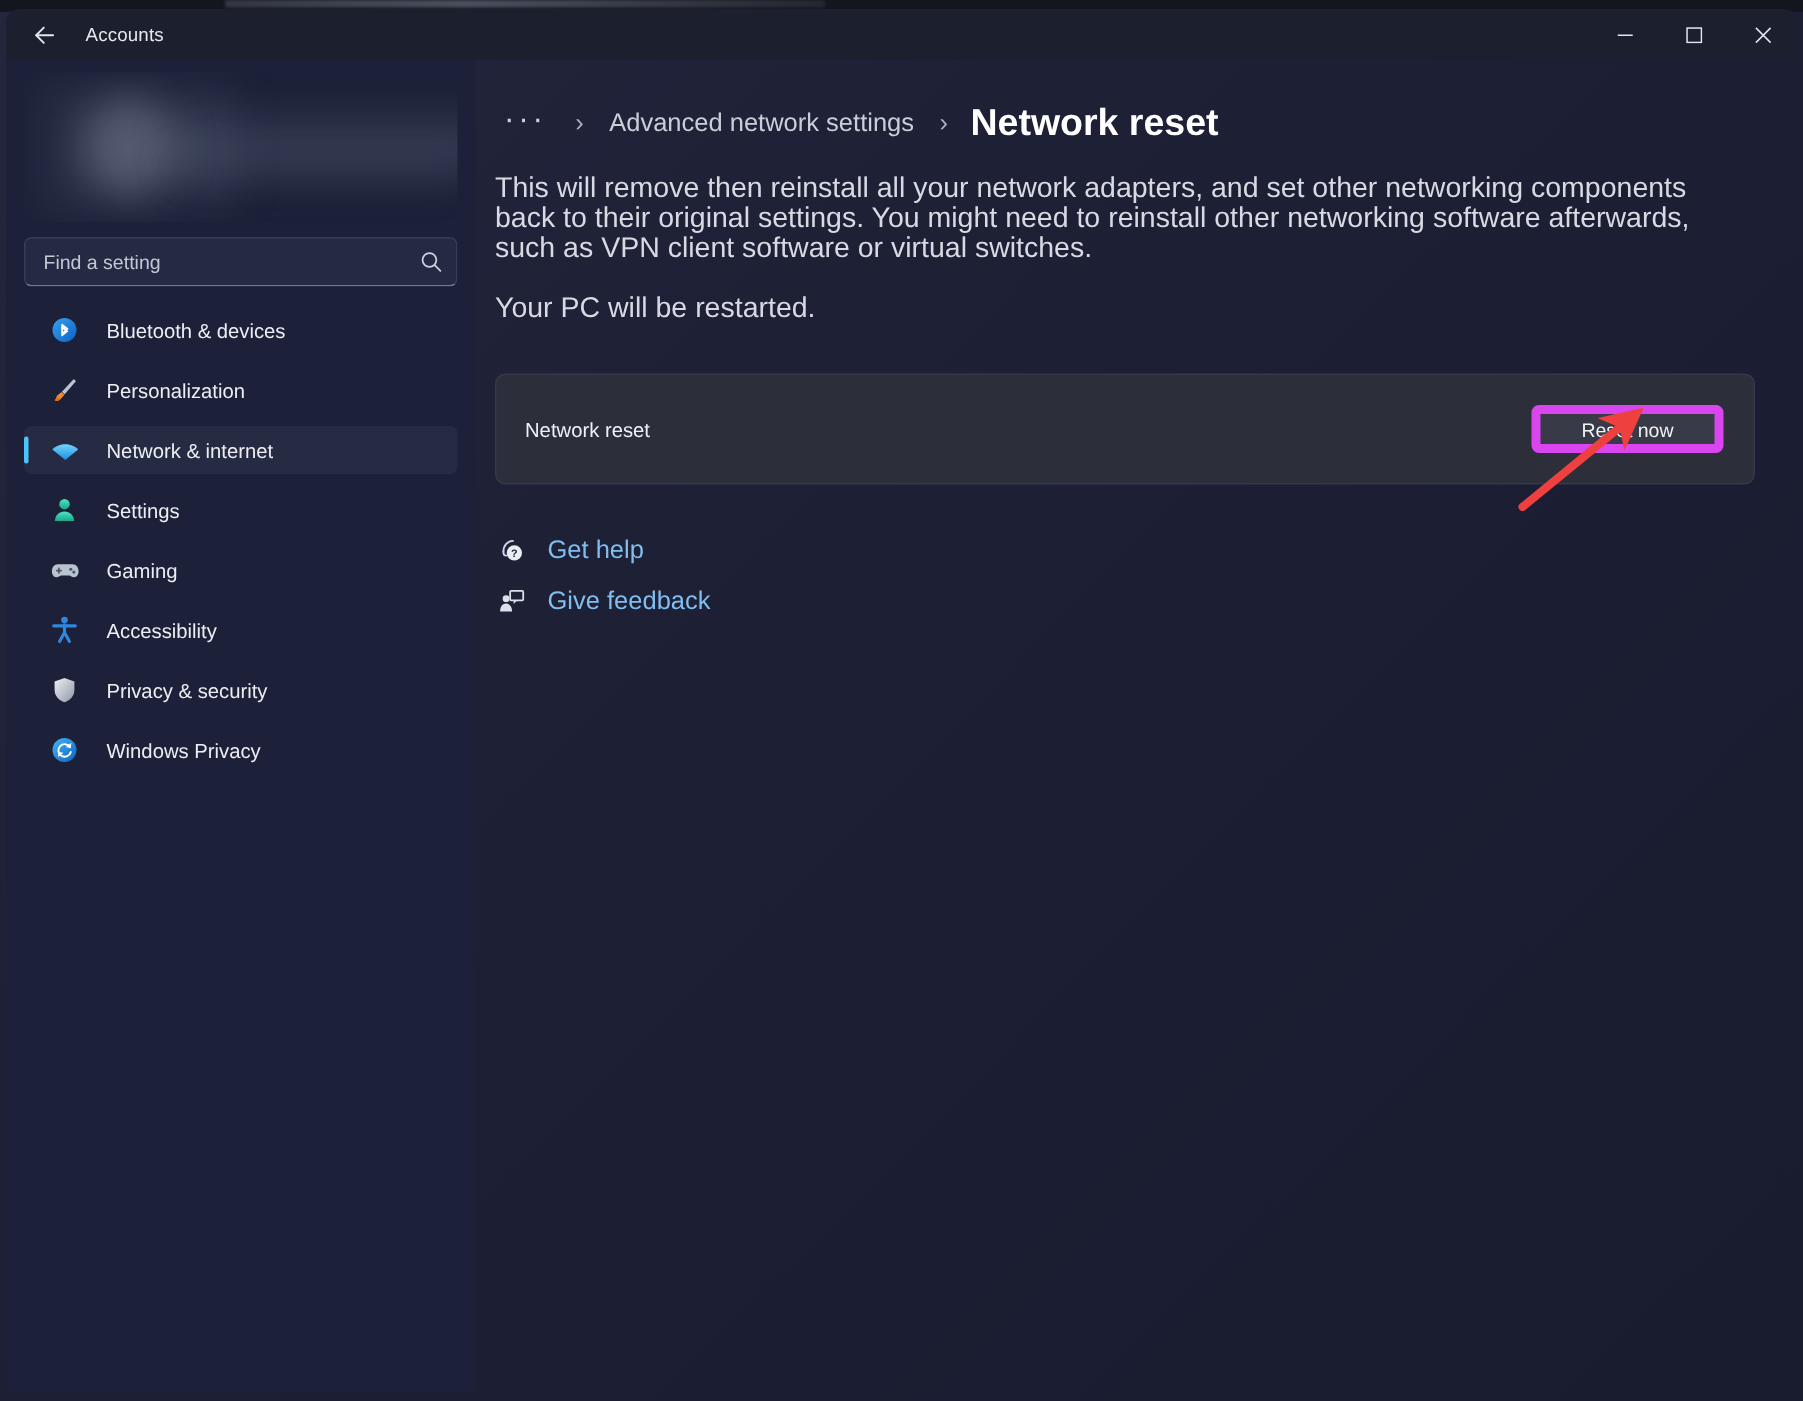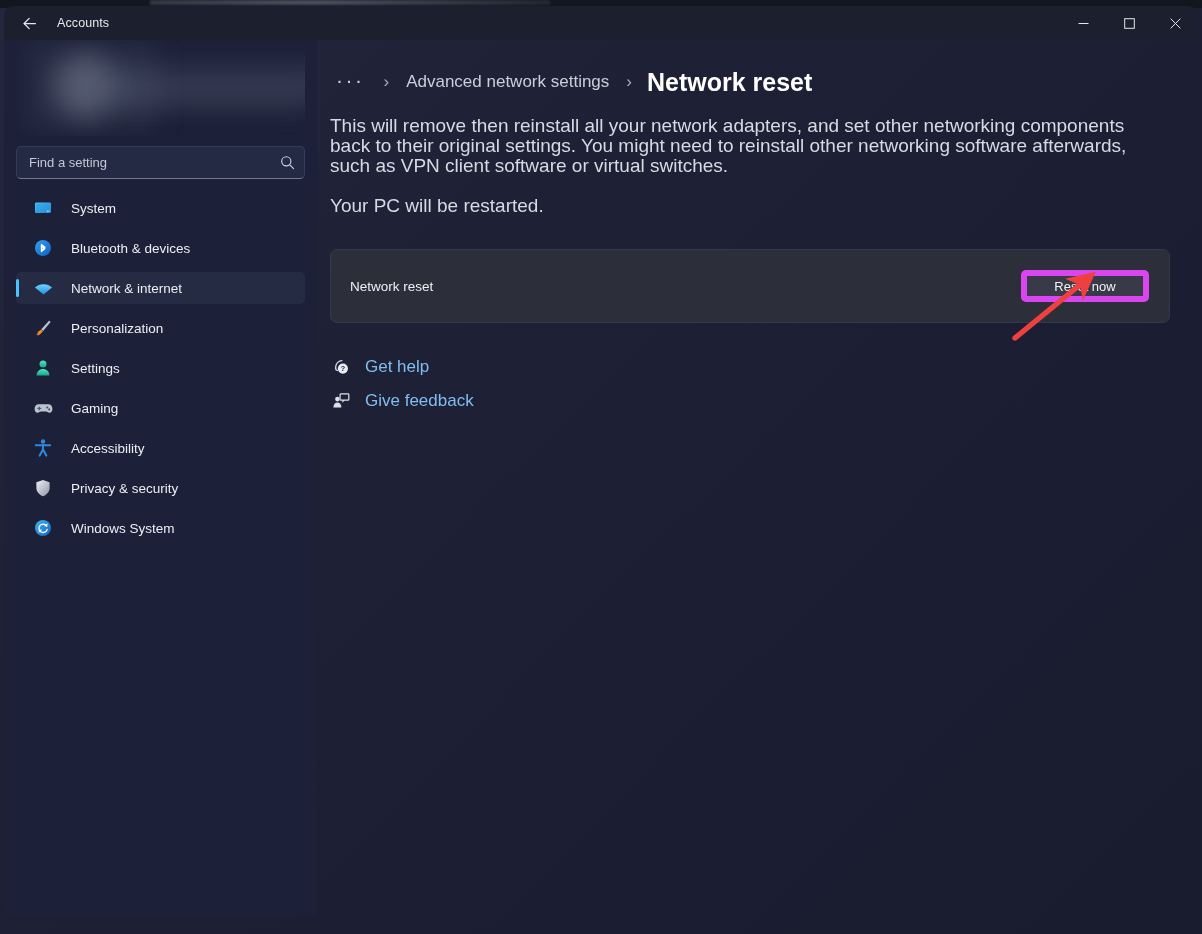--- a/index.html
+++ b/index.html
@@ -78,21 +78,21 @@
   .win-btn {
     width: 46px; height: 34px;
     display: flex; align-items: center; justify-content: center;
     cursor: pointer;
     color: #e6e8ee;
   }
 
   
   .sidebar {
     position: absolute;
-    left: 0; top: 22px;
+    left: 0; top: 34px;
     width: 313px;
     height: 888px;
     background: #1c2038;
     padding-top: 4px;
     z-index: 30;
   }
 
   .account-card {
     position: relative;
     margin: 4px 12px 0 12px;
@@ -329,78 +329,61 @@
         <div class="search-icon-box">
           <svg width="15" height="15" viewBox="0 0 15 15">
             <circle cx="6.3" cy="6.3" r="4.6" fill="none" stroke="#cdd2de" stroke-width="1.15"></circle>
             <path d="M9.8 9.8 L13.6 13.6" stroke="#cdd2de" stroke-width="1.15" stroke-linecap="round"></path>
           </svg>
         </div>
       </div>
 
       <div class="nav">
 
-        <div class="nav-item">
-          <span class="nav-ico">
-            <svg width="20" height="20" viewBox="0 0 20 20">
-              <defs>
-                  <linearGradient id="gMon" x1="0" y1="0" x2="1" y2="1">
-                <stop offset="0" stop-color="#52c6f5"></stop>
-                    <stop offset="1" stop-color="#1d84d6"></stop>
-              </linearGradient>
-                </defs>
-              <rect x="2" y="4.5" width="16" height="10.5" rx="1.2" fill="url(#gMon)"></rect>
-              <rect x="3.1" y="5.6" width="13.8" height="8.3" rx="0.7" fill="#2a9adf" opacity=".55"></rect>
-              <circle cx="14.4" cy="13.1" r=".65" fill="#ffffff" opacity=".85"></circle>
-              <circle cx="16" cy="13.1" r=".65" fill="#ffffff" opacity=".85"></circle>
-            </svg>
-          </span>
-          <span class="nav-label">System</span>
-        </div>
 
         <div class="nav-item">
           <span class="nav-ico">
             <svg width="20" height="20" viewBox="0 0 20 20">
               <defs>
                   <linearGradient id="gBt" x1="0" y1="0" x2="1" y2="1">
                 <stop offset="0" stop-color="#36a2f0"></stop>
                     <stop offset="1" stop-color="#0e5fc4"></stop>
               </linearGradient>
                 </defs>
               <circle cx="10" cy="10" r="8" fill="url(#gBt)"></circle>
               <path d="M8.4 6.5 L12 9.3 L8.4 12.2 M8.4 6.5 V13.6 L11.9 10.8 L8.2 8" fill="none" stroke="#ffffff" stroke-width="1.15" stroke-linejoin="round" stroke-linecap="round"></path>
             </svg>
           </span>
           <span class="nav-label">Bluetooth &amp; devices</span>
         </div>
 
+        <div class="nav-item">
+          <span class="nav-ico">
+            <svg width="20" height="20" viewBox="0 0 20 20">
+              <path d="M16.2 2.6 L8.3 11.2 L10.1 12.9 L17.6 4.1 Z" fill="#b8c4d4"></path>
+              <path d="M8.1 11.4 L10 13.2 L7.1 16.3 C6.2 17.3 4.4 17.6 3.5 16.8 C4.5 16 4.4 14.6 5.1 13.7 Z" fill="#ef8a2c"></path>
+              <path d="M3.5 16.8 C4.4 17.6 6.2 17.3 7.1 16.3 L5.5 14.9 C4.9 15.7 4.3 16.5 3.5 16.8 Z" fill="#d96c18"></path>
+            </svg>
+          </span>
+          <span class="nav-label">Personalization</span>
+        </div>
+
         <div class="nav-item selected">
           <span class="nav-ico">
             <svg width="21" height="21" viewBox="0 0 21 21">
               <defs>
                   <linearGradient id="gWf" x1="0" y1="0" x2="0" y2="1">
                 <stop offset="0" stop-color="#6fd4ff"></stop>
                     <stop offset="1" stop-color="#1e8fe0"></stop>
               </linearGradient>
                 </defs>
               <path d="M10.5 6.2 C6.6 6.2 3.4 8 1.9 9.6 L10.5 16.6 L19.1 9.6 C17.6 8 14.4 6.2 10.5 6.2 Z" fill="url(#gWf)"></path>
             </svg>
           </span>
           <span class="nav-label">Network &amp; internet</span>
-        </div>
-
-        <div class="nav-item">
-          <span class="nav-ico">
-            <svg width="20" height="20" viewBox="0 0 20 20">
-              <path d="M16.2 2.6 L8.3 11.2 L10.1 12.9 L17.6 4.1 Z" fill="#b8c4d4"></path>
-              <path d="M8.1 11.4 L10 13.2 L7.1 16.3 C6.2 17.3 4.4 17.6 3.5 16.8 C4.5 16 4.4 14.6 5.1 13.7 Z" fill="#ef8a2c"></path>
-              <path d="M3.5 16.8 C4.4 17.6 6.2 17.3 7.1 16.3 L5.5 14.9 C4.9 15.7 4.3 16.5 3.5 16.8 Z" fill="#d96c18"></path>
-            </svg>
-          </span>
-          <span class="nav-label">Personalization</span>
         </div>
 
 
         <div class="nav-item">
           <span class="nav-ico">
             <svg width="20" height="20" viewBox="0 0 20 20">
               <defs>
                   <linearGradient id="gAc" x1="0" y1="0" x2="0" y2="1">
                 <stop offset="0" stop-color="#4fe2c4"></stop>
                     <stop offset="1" stop-color="#19a888"></stop>
@@ -460,21 +443,21 @@
                 <stop offset="0" stop-color="#44b4f5"></stop>
                     <stop offset="1" stop-color="#0f63c4"></stop>
               </linearGradient>
                 </defs>
               <circle cx="10" cy="10" r="8" fill="url(#gUp)"></circle>
               <path d="M13.7 8.1 A4.2 4.2 0 1 0 14.2 11.3" fill="none" stroke="#ffffff" stroke-width="1.3" stroke-linecap="round"></path>
               <path d="M14.6 5.2 L14.1 8.5 L10.9 8.1 Z" fill="#ffffff"></path>
               <path d="M5.6 14.7 L6.1 11.4 L9.3 11.8 Z" fill="#ffffff"></path>
             </svg>
           </span>
-          <span class="nav-label">Windows System</span>
+          <span class="nav-label">Windows Privacy</span>
         </div>
 
       </div>
     </div>
 
     <div class="main">
 
       <div class="breadcrumb">
         <span class="crumb-dots">···</span>
         <span class="crumb-sep">›</span>

